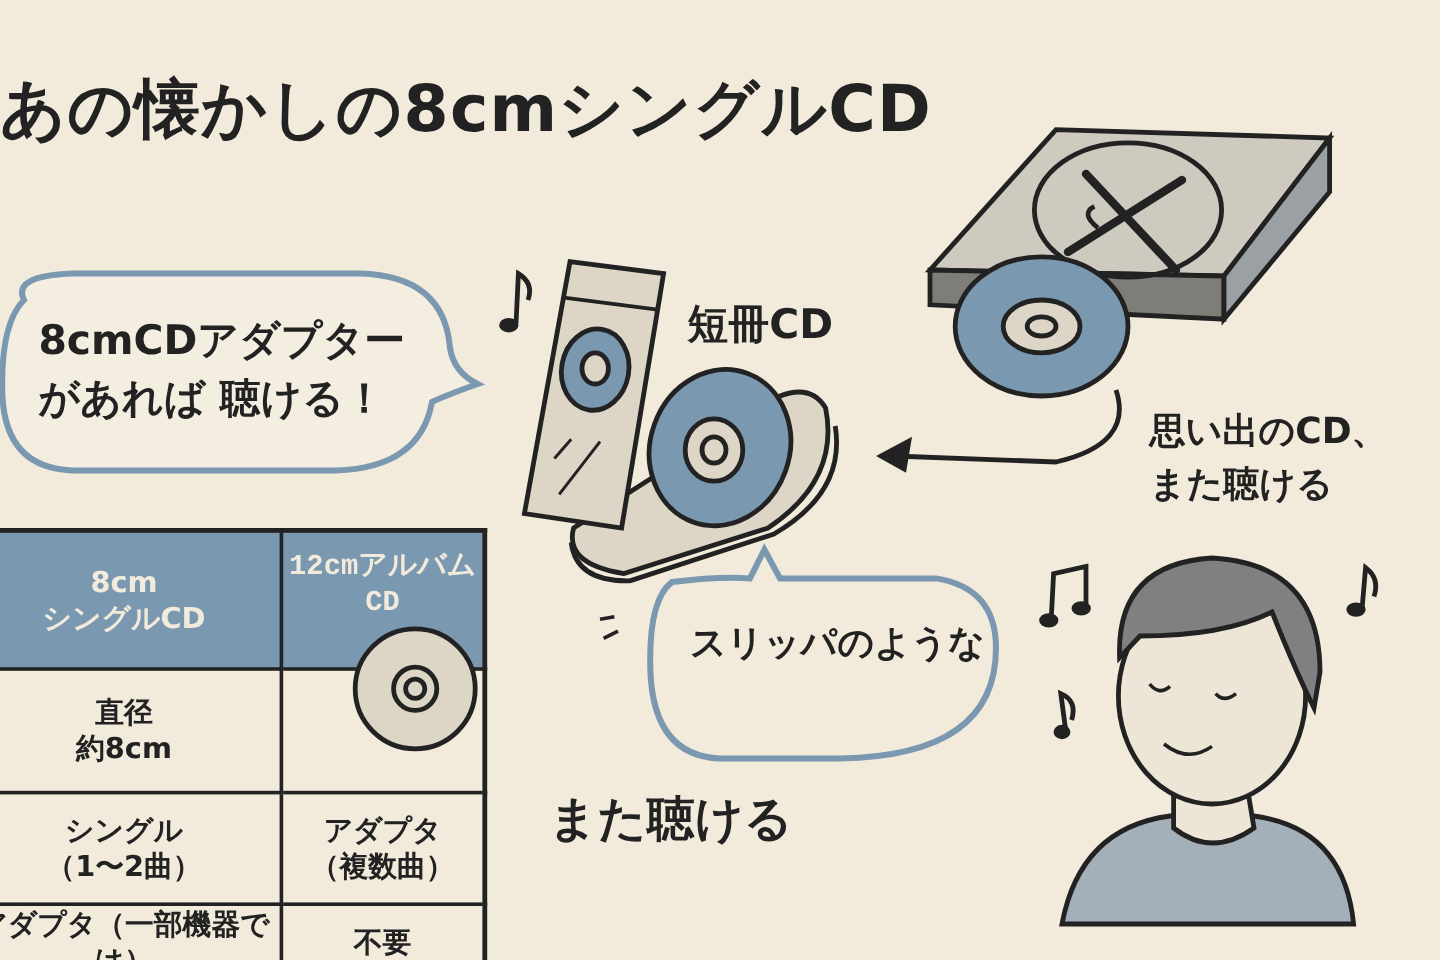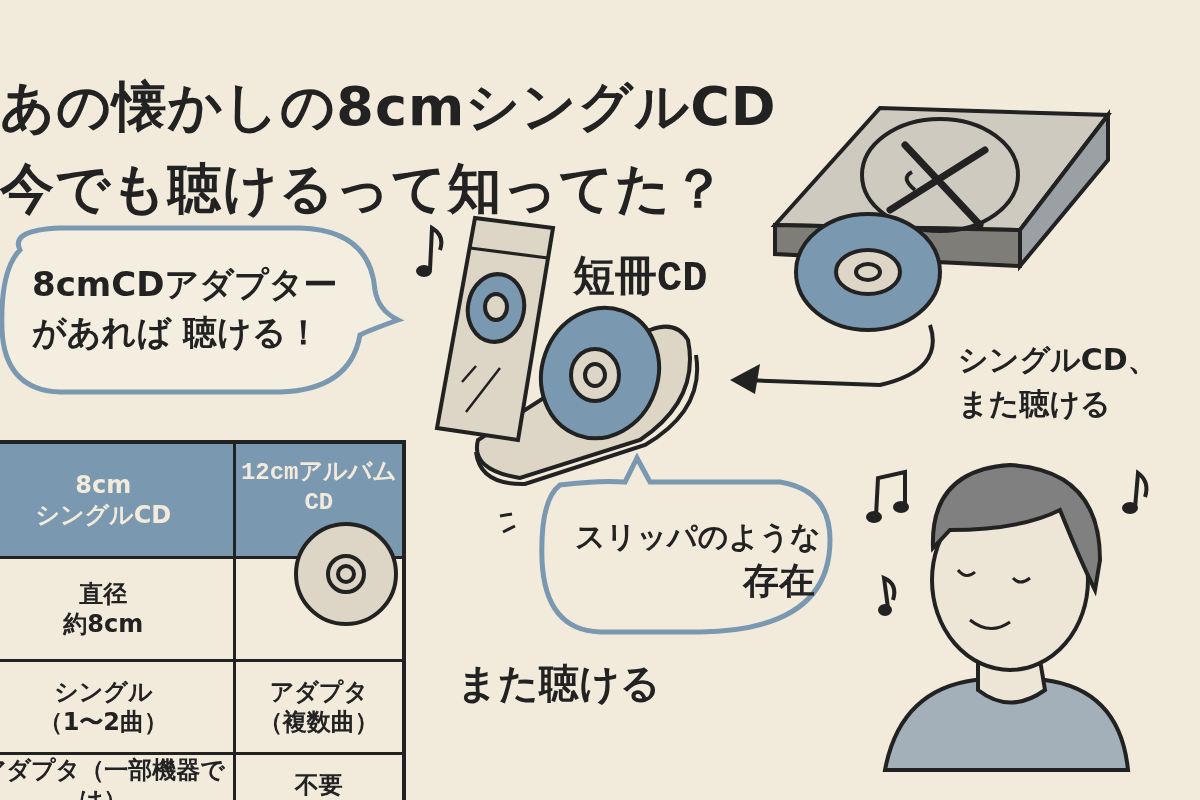--- a/index.html
+++ b/index.html
@@ -1,20 +1,20 @@
 <!DOCTYPE html>
 <html><head>
   <meta charset="utf-8">
   <style>
     html, body { margin: 0; padding: 0; }
     body { width: 1200px; height: 800px; background: #f2ebdc; overflow: hidden; position: relative;
            font-family: "DejaVu Sans", sans-serif; color: #222; }
     .abs { position: absolute; }
     .title { font-weight: bold; font-size: 54px; line-height: 66px; letter-spacing: 1px; left: 0px; top: 58px; white-space: nowrap; }
-    .title div { height: 66px; margin-top: 16px; }
+    .title div { height: 66px; }
     .bubble-text { font-weight: bold; font-size: 34px; line-height: 48px; white-space: nowrap; }
     .label { font-weight: bold; white-space: nowrap; }
     svg.layer { position: absolute; left: 0; top: 0; }
     table.cmp { border-collapse: collapse; position: absolute; left: -30px; top: 440px; width: 436px;
                 border: 4px solid #222; border-radius: 6px; }
     table.cmp td, table.cmp th { border: 3px solid #222; text-align: center; vertical-align: middle; padding: 0; }
     table.cmp th { background: #7a98b0; color: #f2ebdc; font-size: 24px; line-height: 30px; height: 98px; font-weight: bold; }
     table.cmp td { font-size: 24px; line-height: 30px; font-weight: bold; }
     .row1 td { height: 100px; }
     .row2 td { height: 90px; }
@@ -81,38 +81,36 @@
       <ellipse cx="901" cy="507" rx="8" ry="6" fill="#222"></ellipse>
     <path d="M1135,508 L1138,473 Q1150,482 1145,497" stroke="#222" stroke-width="4" fill="none"></path>
     <ellipse cx="1130" cy="508" rx="8" ry="6" fill="#222"></ellipse>
     <path d="M888,608 L884,578 Q898,584 893,600" stroke="#222" stroke-width="4" fill="none"></path>
     <ellipse cx="885" cy="610" rx="7" ry="6" fill="#222"></ellipse>
   </g>
 </svg>
 
 <div class="abs title">
   <div>あの懐かしの8cmシングルCD</div>
-  <div>今でも聴けるって知ってた？</div>
 </div>
 
 <div class="abs bubble-text" style="left:32px; top:260px;">
   <div>8cmCDアダプター</div>
   <div>があれば 聴ける！</div>
 </div>
 
-<div class="abs label" style="left:573px; top:248px; font-size:42px;font-family:Liberation Mono, monospace;">短冊CD</div>
+<div class="abs label" style="left:573px; top:248px; font-size:34px;">短冊CD</div>
 
 <div class="abs label" style="left:958px; top:338px; font-size:30px; line-height:44px;">
-  <div>シングルCD、</div>
+  <div>思い出のCD、</div>
   <div>また聴ける</div>
 </div>
 
-<div class="abs label" style="left:575px; top:515px; font-size:30px; line-height:44px; text-align:right; width:240px;">
+<div class="abs label" style="left:575px; top:515px; font-size:30px; line-height:44px; text-align:left; width:240px;">
   <div>スリッパのような</div>
-  <div style="font-size:36px;">存在</div>
 </div>
 
 <div class="abs label" style="left:445px; top:655px; font-size:40px; line-height:56px;">
   <div style="padding-left:12px;">また聴ける</div>
 </div>
 
 <table class="cmp">
   <tbody>
       <tr>
     <th>

